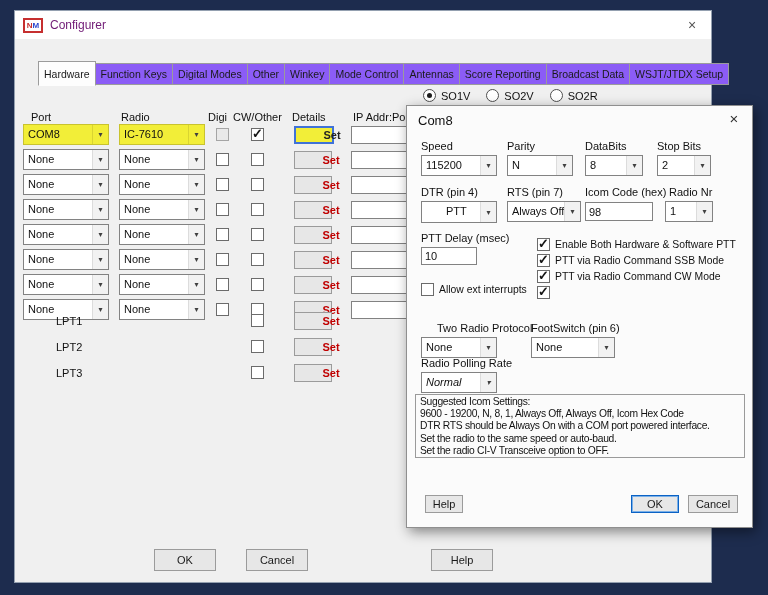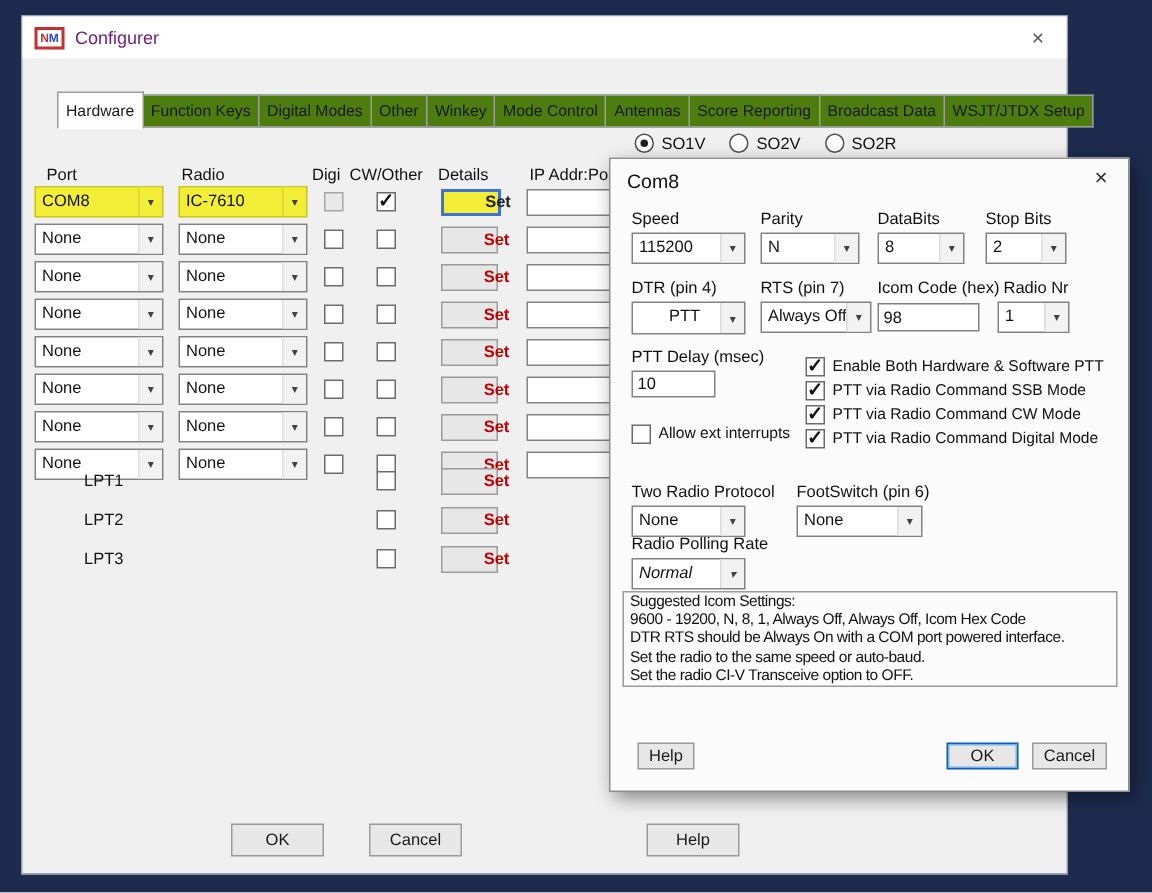--- a/index.html
+++ b/index.html
@@ -11,21 +11,21 @@
          background:#f0f0f0; border:1px solid #94a0b0; }
   .titlebar { height:28px; background:#ffffff; display:flex; align-items:center; padding:0 8px; }
   .apic { width:20px; height:15px; border:2px solid #c62f2f; display:flex; align-items:center;
           justify-content:center; font-size:8px; font-weight:bold; margin-right:7px; background:#fff; }
   .apic .n { color:#c62f2f; } .apic .m { color:#2b49cf; }
   .wtitle { font-size:12px; color:#701a75; }
   .wclose { margin-left:auto; font-size:14px; color:#555; width:22px; text-align:center; cursor:default; }
 
   
   .tabs { position:absolute; left:6px; top:50px; display:flex; align-items:flex-end; z-index:2;margin-left:17px; }
-  .tab { font-size:10.5px; color:#1a1a1a; padding:4px 5px; background:#4d7c0f;
+  .tab { font-size:10.5px; color:#1a1a1a; padding:4px 5px; background:#8b5cf6;
          border:1px solid #9b9b9b; border-left:none; white-space:nowrap; }
   .tab:first-child { border-left:1px solid #9b9b9b; }
   .tab.checked { background:#fdfdfd; padding-top:6px; padding-bottom:5px; margin-bottom:-1px;
                  border-left:1px solid #9b9b9b; border-bottom:1px solid #fdfdfd; position:relative; z-index:3; }
 
   
   .lbl { position:absolute; font-size:11px; color:#111; white-space:nowrap; }
   .ghead { position:absolute; top:100px; font-size:11px; color:#111; white-space:nowrap; }
 
   
@@ -342,29 +342,28 @@
     <div class="pchk" style="left:130px; top:164px;">
       <span class="cb st checked" style="position:relative;">
           <i class="mark">✓</i>
         </span>
       <span>PTT via Radio Command CW Mode</span>
     </div>
     <div class="pchk" style="left:130px; top:180px;">
       <span class="cb st checked" style="position:relative;">
           <i class="mark">✓</i>
         </span>
-      <span>PTT via Radio Command Digital Mode</span>
     </div>
 
     <div class="pchk" style="left:14px; top:177px;">
       <span class="cb st" style="position:relative;"></span>
       <span>Allow ext interrupts</span>
     </div>
 
-    <span class="lbl" style="left:14px;  top:216px;">Two Radio Protocol</span>
+    <span class="lbl" style="left:30px;  top:216px;">Two Radio Protocol</span>
     <span class="lbl" style="left:124px; top:216px;">FootSwitch (pin 6)</span>
     <div class="combo" style="left:14px;  top:231px; width:76px; height:21px;">
         <span class="txt">None</span>
         <span class="arr">▾</span>
       </div>
     <div class="combo" style="left:124px; top:231px; width:84px; height:21px;">
         <span class="txt">None</span>
         <span class="arr">▾</span>
       </div>
 

